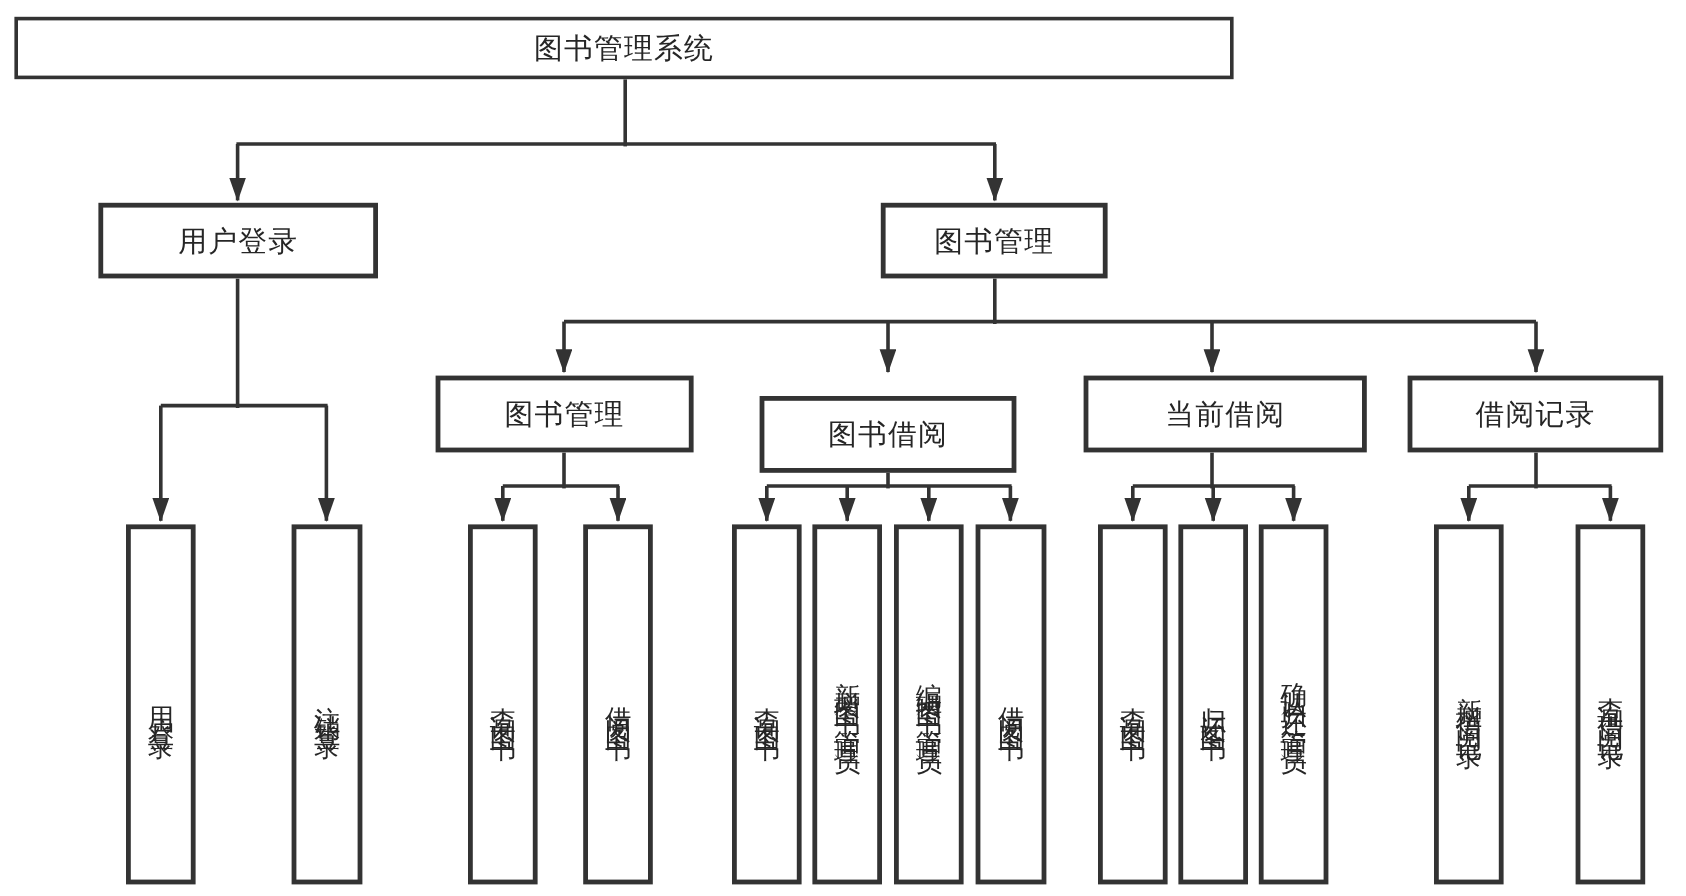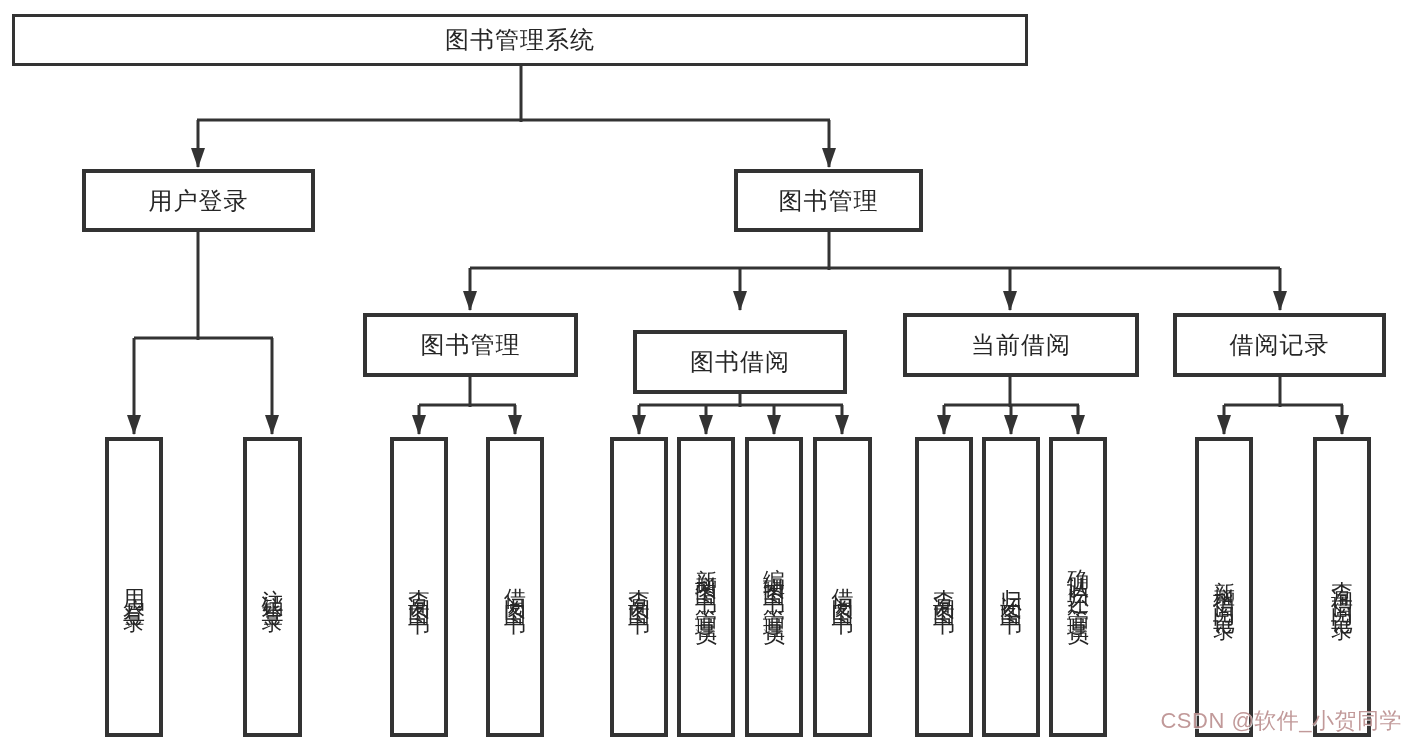--- a/index.html
+++ b/index.html
@@ -139,15 +139,14 @@
     <span class="v-label">确认归还（管理员）</span>
   </div>
 
   <div class="node" style="left:1195px;top:437px;width:58px;height:300px;">
     <span class="v-label">新增借阅记录</span>
   </div>
   <div class="node" style="left:1313px;top:437px;width:58px;height:300px;">
     <span class="v-label">查询借阅记录</span>
   </div>
 
-  <div class="watermark">CSDN @软件_小贺同学</div>
 
 </div>
 
 </body></html>

